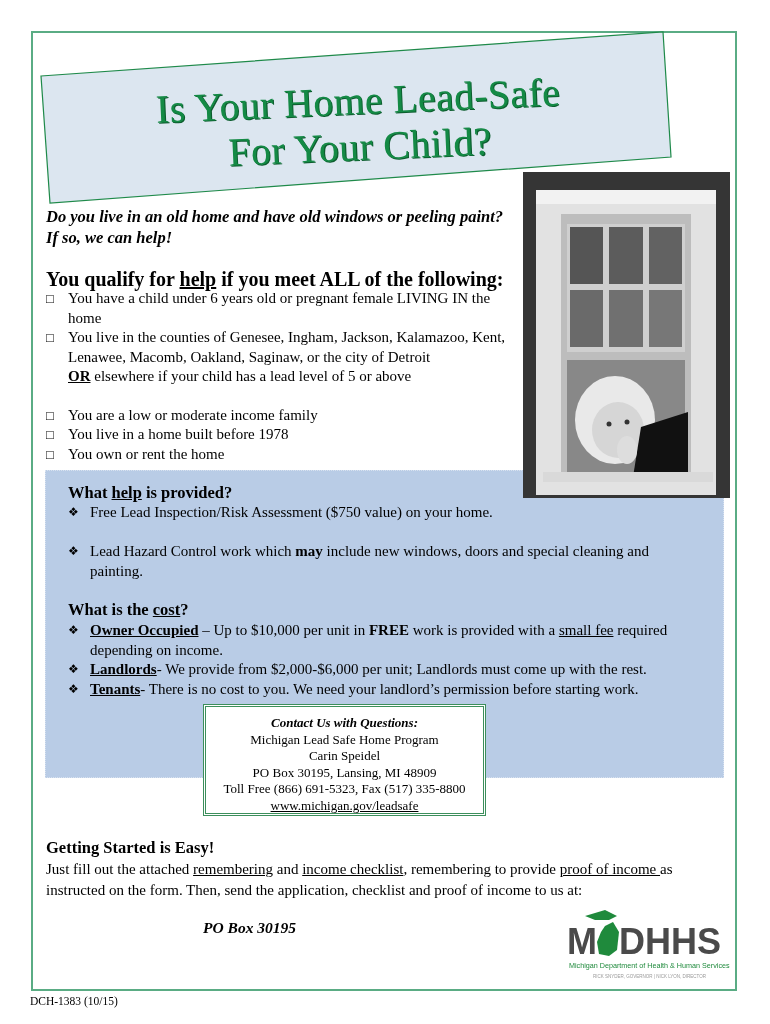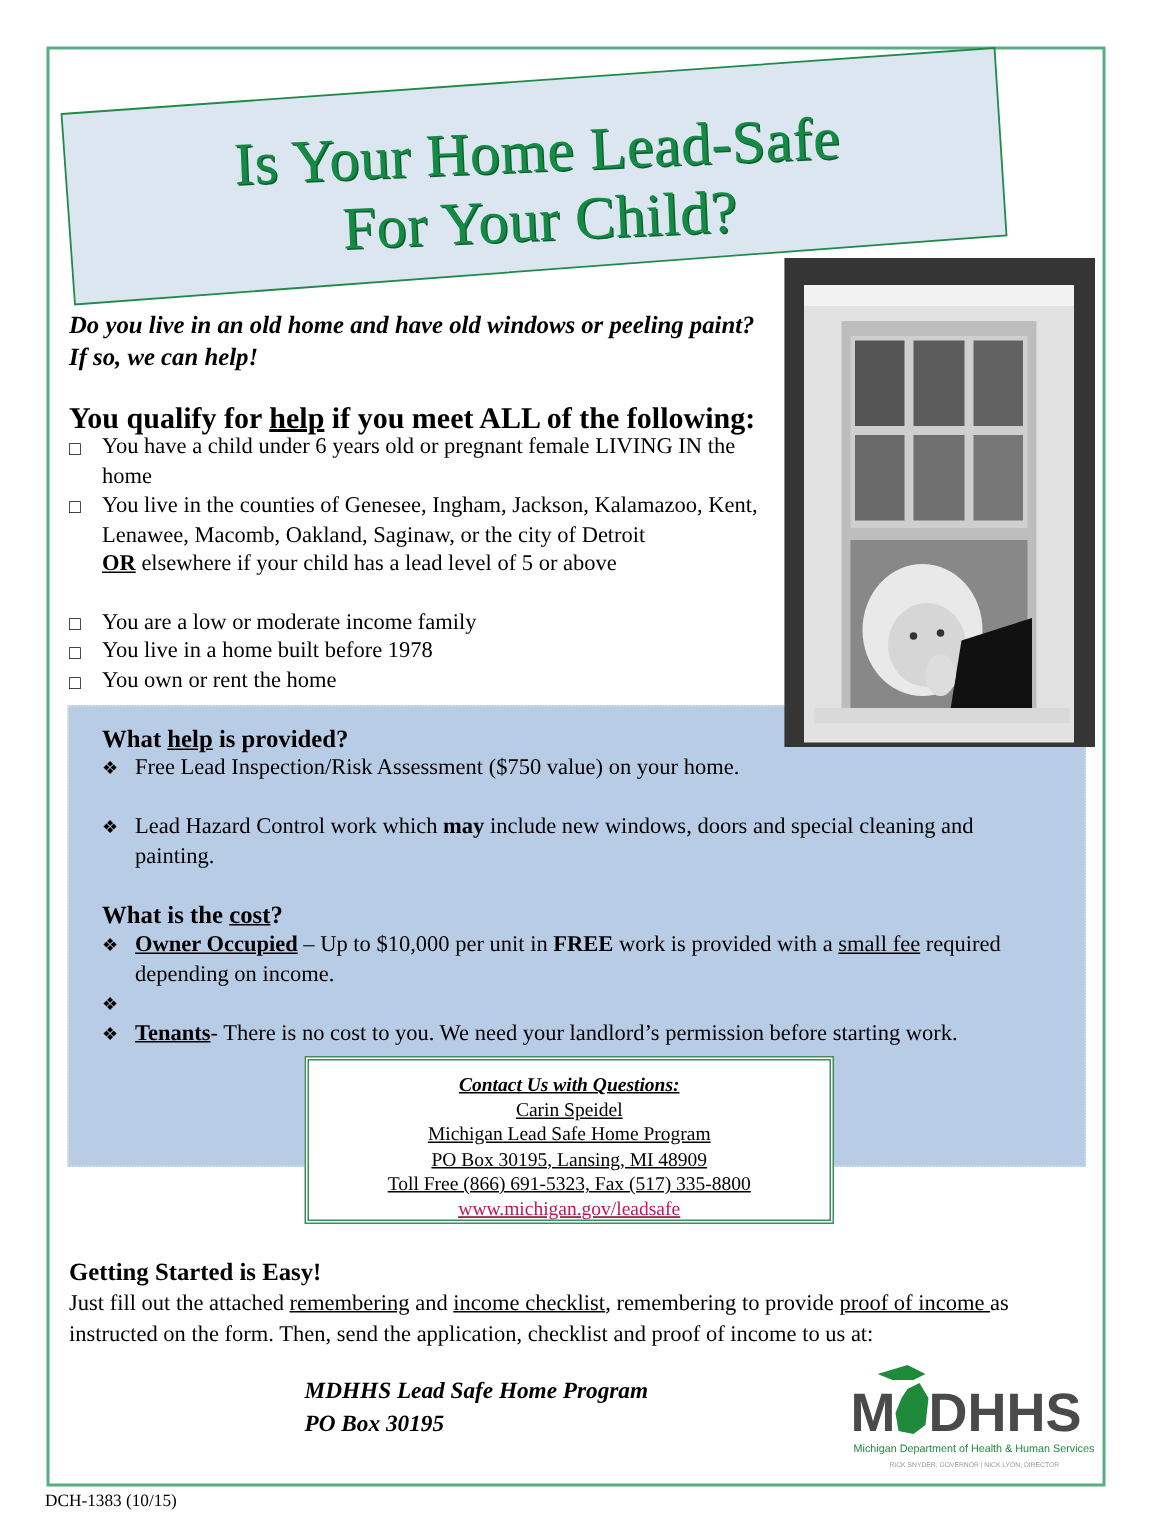--- a/index.html
+++ b/index.html
@@ -23,25 +23,25 @@
   .checklist { position:absolute; left:46px; top:289px; width:470px; font-size:15px; line-height:19.5px; }
   .checklist .item { display:flex; }
   .checklist .box { width:22px; flex:0 0 22px; font-size:13px; line-height:19.5px; }
   .gap { height:19px; }
   .blue { position:absolute; left:45px; top:470px; width:679px; height:308px;
           background:#b9cce6; border:1px dotted #d8e2f0; box-sizing:border-box; z-index:1; }
   .sec { position:absolute; left:68px; font-size:16.5px; font-weight:bold; z-index:2; }
   .bullets { position:absolute; left:68px; font-size:15px; line-height:19.5px; z-index:2; }
   .bullets .item { display:flex; }
   .bullets .dia { width:22px; flex:0 0 22px; font-size:12px; }
-  .contact { position:absolute; left:203px; top:704px; width:353px; height:112px; background:#fff;
+  .contact { position:absolute; left:203px; top:704px; width:283px; height:112px; background:#fff;
              border:3px double #3c8f5c; box-sizing:border-box; text-align:center; z-index:4;
-             font-size:13px; line-height:16.5px; padding-top:8px;text-decoration:underline; }
+             font-size:13px; line-height:16.5px; padding-top:8px; }
   .contact .h { font-style:italic; font-weight:bold; }
-  .contact .link { color:#be185d; text-decoration:underline; }
+  .contact .link { color:#000000; text-decoration:underline; }
   .getting { position:absolute; left:46px; top:838px; font-size:16.5px; font-weight:bold;text-align:center; }
   .getting-body { position:absolute; left:46px; top:859px; width:680px; font-size:15px; line-height:21px; }
   .mail { position:absolute; left:203px; top:917px; font-size:15.5px; font-style:italic; font-weight:bold; line-height:21.5px; }
   .logo { position:absolute; left:565px; top:906px; width:170px; height:80px; }
   .footer { position:absolute; left:30px; top:995px; font-size:11.5px; }
 </style>
 </head>
 <body>
 
 <div class="page-frame"></div>
@@ -138,43 +138,43 @@
 <div class="sec" style="top:600px;">
   <span>What is the </span><span class="u">cost</span><span>?</span>
 </div>
 <div class="bullets" style="top:621px; width:655px;">
   <div class="item">
     <span class="dia">❖</span>
     <span><b class="u">Owner Occupied</b><span> – Up to $10,000 per unit in </span><b>FREE</b><span> work is provided with a </span><span class="u">small fee</span><span> required depending on income.</span></span>
   </div>
   <div class="item">
     <span class="dia">❖</span>
+    <span><b class="u">Landlords</b><span>- We provide from $2,000-$6,000 per unit; Landlords must come up with the rest.</span></span>
   </div>
   <div class="item">
     <span class="dia">❖</span>
     <span><b class="u">Tenants</b><span>- There is no cost to you. We need your landlord’s permission before starting work.</span></span>
   </div>
 </div>
 
 <div class="contact">
   <div class="h">Contact Us with Questions:</div>
+  <div>Michigan Lead Safe Home Program</div>
   <div>Carin Speidel</div>
-  <div>Michigan Lead Safe Home Program</div>
   <div>PO Box 30195, Lansing, MI  48909</div>
   <div>Toll Free (866) 691-5323, Fax (517) 335-8800</div>
   <div><span class="link">www.michigan.gov/leadsafe</span></div>
 </div>
 
 <div class="getting">Getting Started is Easy!</div>
 <div class="getting-body">
   <span>Just fill out the attached </span><span class="u">remembering</span><span> and </span><span class="u">income checklist</span><span>, remembering to provide </span><span class="u">proof of income </span><span>as instructed on the form.  Then, send the application, checklist and proof of income to us at:</span>
 </div>
 
 <div class="mail">
-  <div>MDHHS Lead Safe Home Program</div>
   <div>PO Box 30195</div>
 </div>
 
 <div class="logo">
   <svg width="170" height="80" viewBox="0 0 170 80">
     <path d="M20 10 L40 4 L52 10 L44 14 L30 14 Z" fill="#1f8a3c"></path>
     <path d="M40 20 L48 16 L54 26 L52 44 L44 50 L34 48 L32 36 L36 26 Z" fill="#1f8a3c"></path>
     <text x="2" y="48" font-family="Liberation Sans, sans-serif" font-weight="bold" font-size="36" fill="#4a4a4a">M</text>
     <text x="54" y="48" font-family="Liberation Sans, sans-serif" font-weight="bold" font-size="36" fill="#4a4a4a">DHHS</text>
     <text x="4" y="62" font-family="Liberation Sans, sans-serif" font-size="7.2" fill="#1f8a3c">Michigan Department of Health &amp; Human Services</text>

